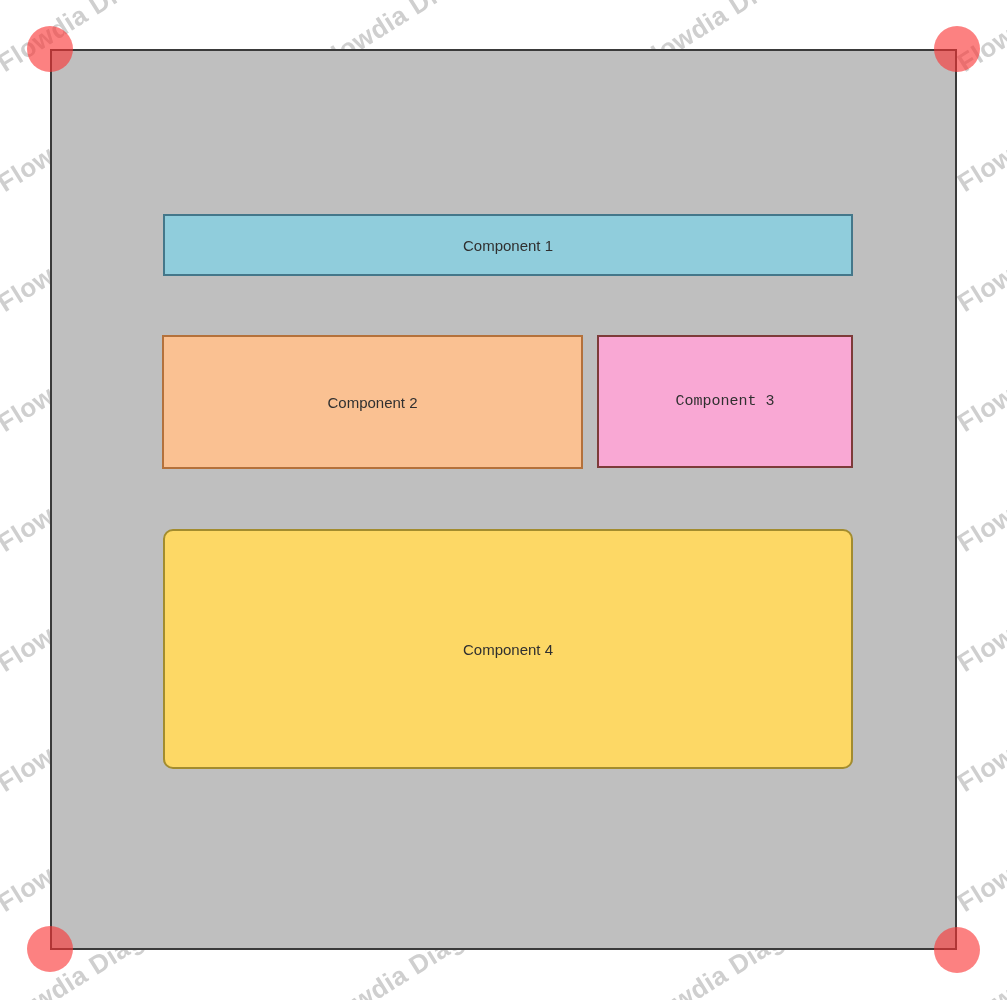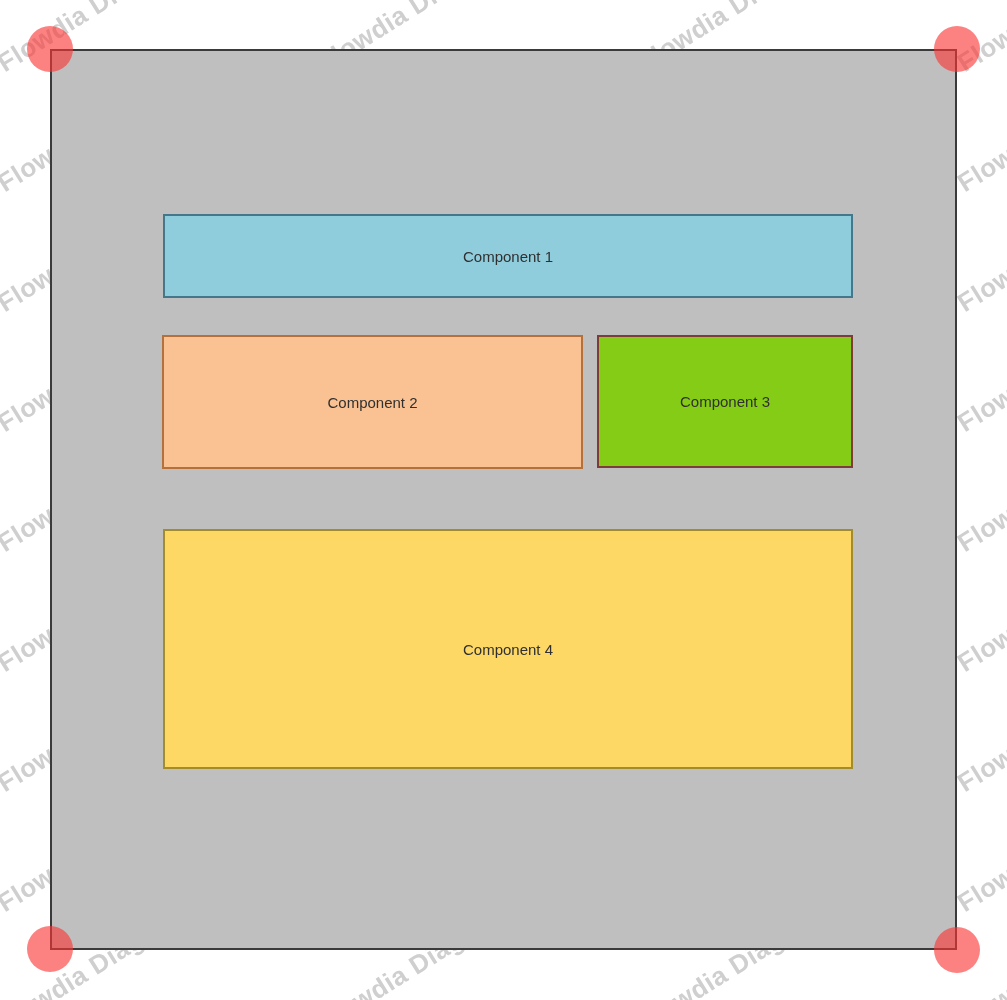--- a/index.html
+++ b/index.html
@@ -48,24 +48,24 @@
     position: absolute;
     box-sizing: border-box;
     border: 2px solid;
     display: flex;
     align-items: center;
     justify-content: center;
     font-size: 15px;
     color: #303030;
     z-index: 2;
   }
-  .comp-1 { left: 163px; top: 214px; width: 690px; height: 84px; }
+  .comp-1 { left: 163px; top: 214px; width: 690px; height: 62px; }
   .comp-2 { left: 162px; top: 335px; width: 421px; height: 134px; }
   .comp-3 { left: 597px; top: 335px; width: 256px; height: 133px; }
-  .comp-4 { left: 163px; top: 529px; width: 690px; height: 240px; }
+  .comp-4 { left: 163px; top: 529px; width: 690px; height: 240px; border-radius: 10px; }
   .comp-label { pointer-events: none; }
   
   .app-label {
     position: absolute;
     left: 148px;
     top: 491px;
     width: 690px;
     text-align: center;
     font-size: 15.5px;
     color: #303030;
@@ -132,21 +132,21 @@
   <div class="app-container" style="background-color: rgb(191, 191, 191); border-color: rgb(58, 58, 58);"></div>
 
   <div class="comp comp-1" style="background-color: rgb(144, 205, 220); border-color: rgb(68, 119, 138);">
     <span class="comp-label">Component 1</span>
   </div>
 
   <div class="comp comp-2" style="background-color: rgb(250, 193, 146); border-color: rgb(180, 113, 59);">
     <span class="comp-label">Component 2</span>
   </div>
 
-  <div class="comp comp-3" style="background-color: #84cc16; border-color: rgb(125, 59, 57);">
+  <div class="comp comp-3" style="background-color: #f9a8d4; border-color: rgb(125, 59, 57); font-family: Liberation Mono, monospace;">
     <span class="comp-label">Component 3</span>
   </div>
 
 
   <div class="comp comp-4" style="background-color: rgb(253, 216, 101); border-color: rgb(163, 140, 46);">
     <span class="comp-label">Component 4</span>
   </div>
 
   <div class="handle handle-tl" style="background-color: rgb(250, 52, 52);"></div>
   <div class="handle handle-tr" style="background-color: rgb(250, 52, 52);"></div>

